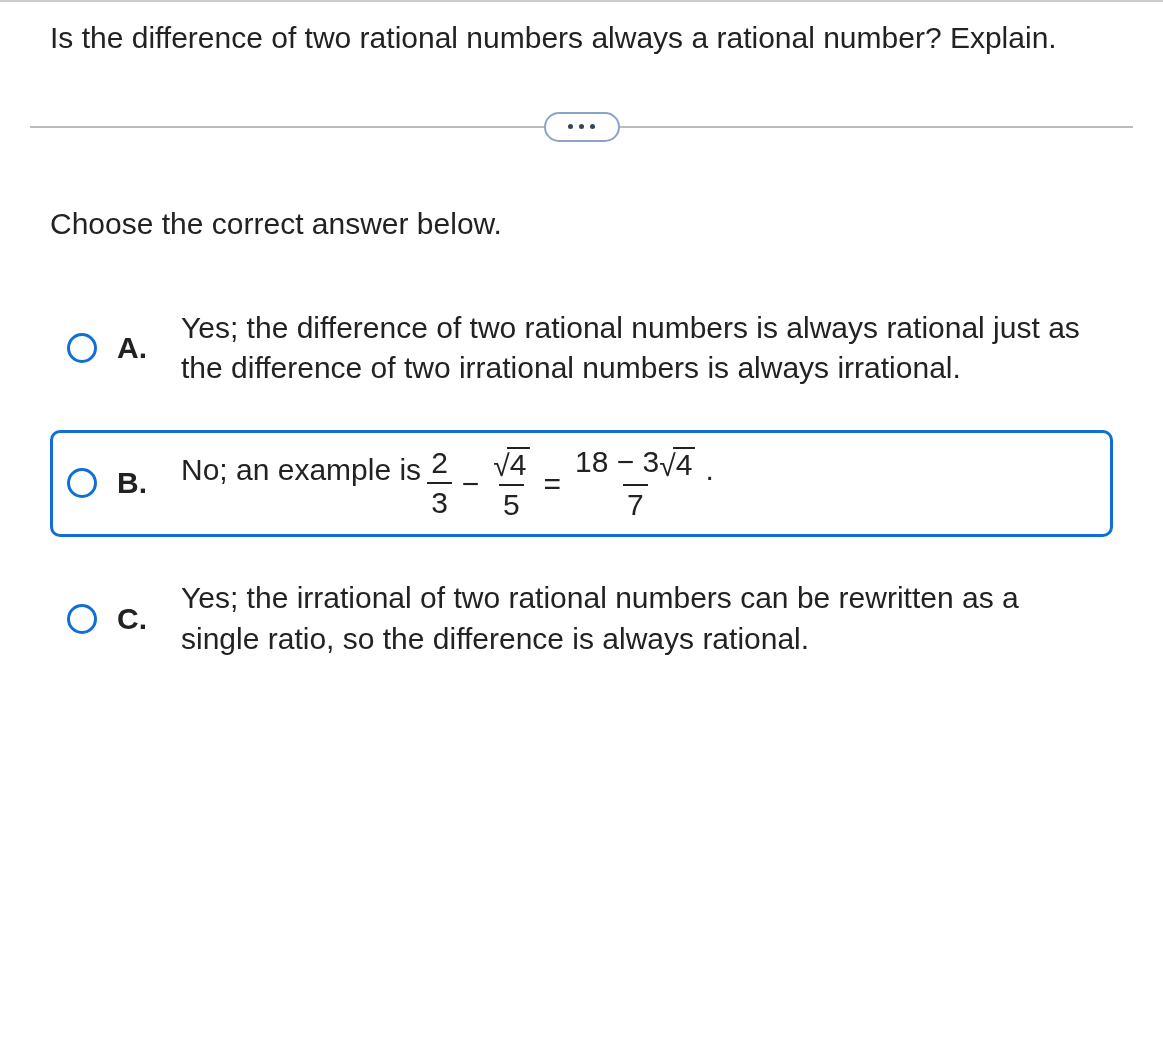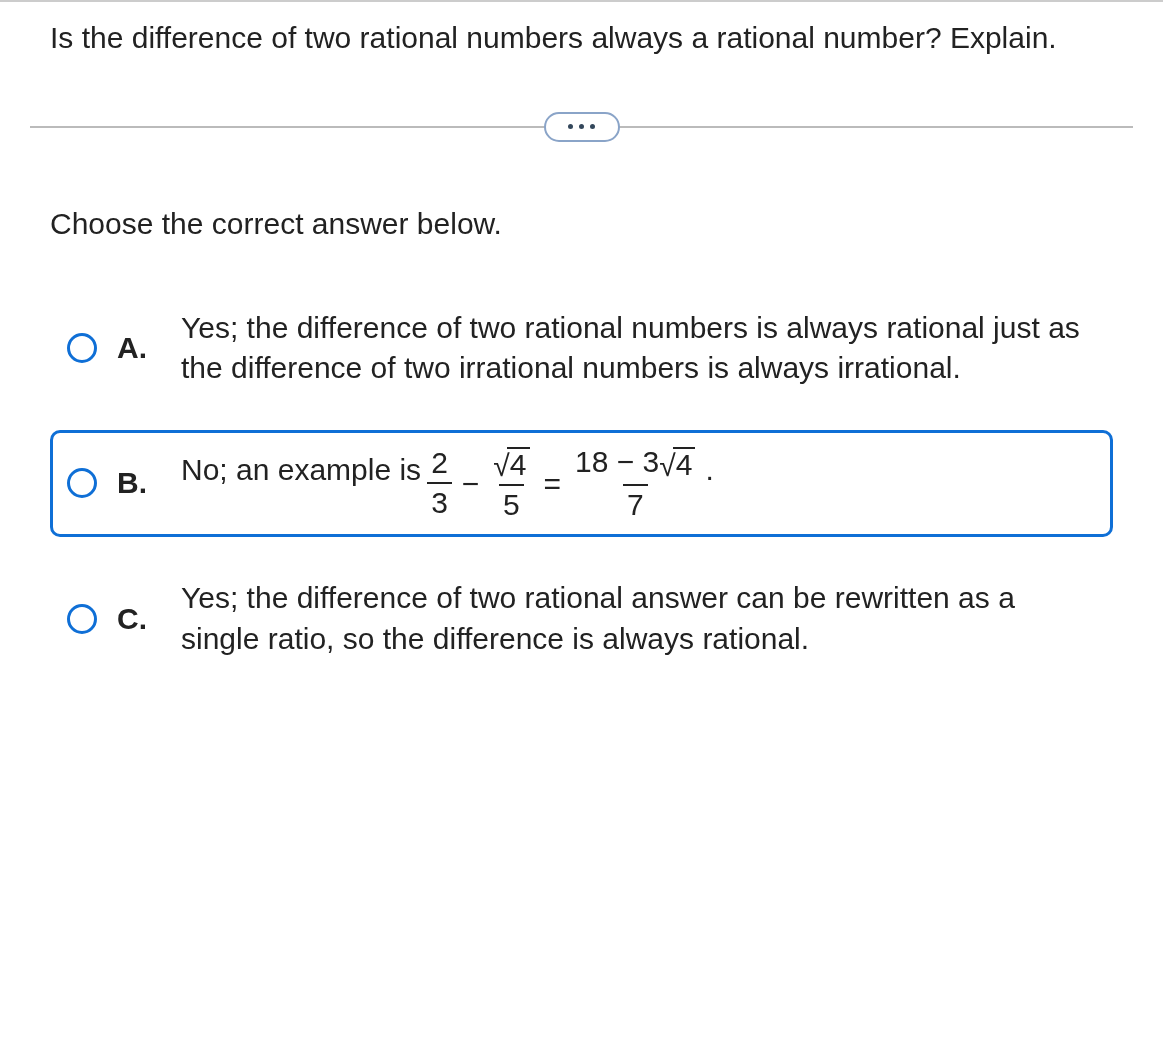--- a/index.html
+++ b/index.html
@@ -191,17 +191,17 @@
             <span class="den">7</span>
           </span>
         </span>
         <span>.</span>
       </div>
     </div>
 
     <div class="option-row">
       <div class="radio"></div>
       <div class="opt-letter">C.</div>
-      <div class="opt-text">Yes; the difference of two rational answer can be rewritten as a single ratio, so the difference is always rational.</div>
+      <div class="opt-text">Yes; the irrational of two rational numbers can be rewritten as a single ratio, so the difference is always rational.</div>
     </div>
 
   </div>
 </div>
 
 </body></html>

